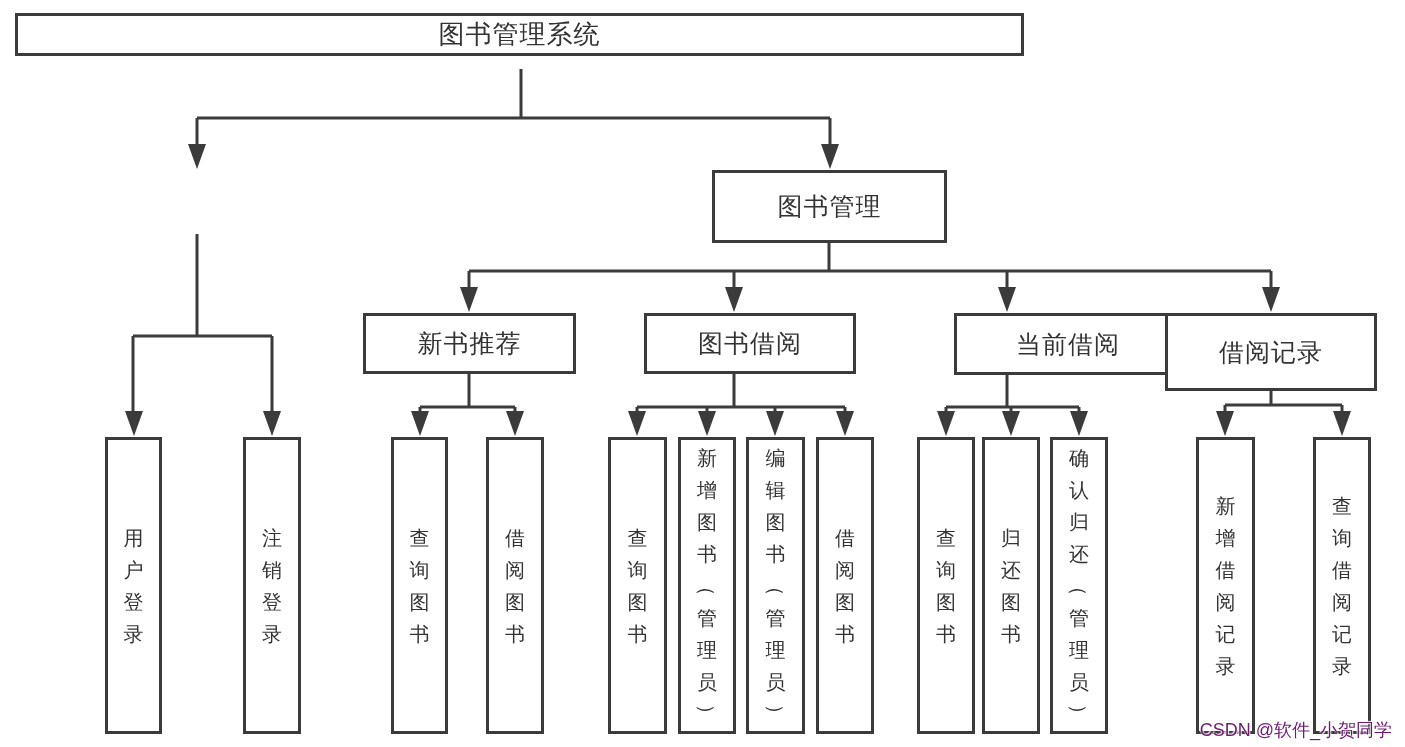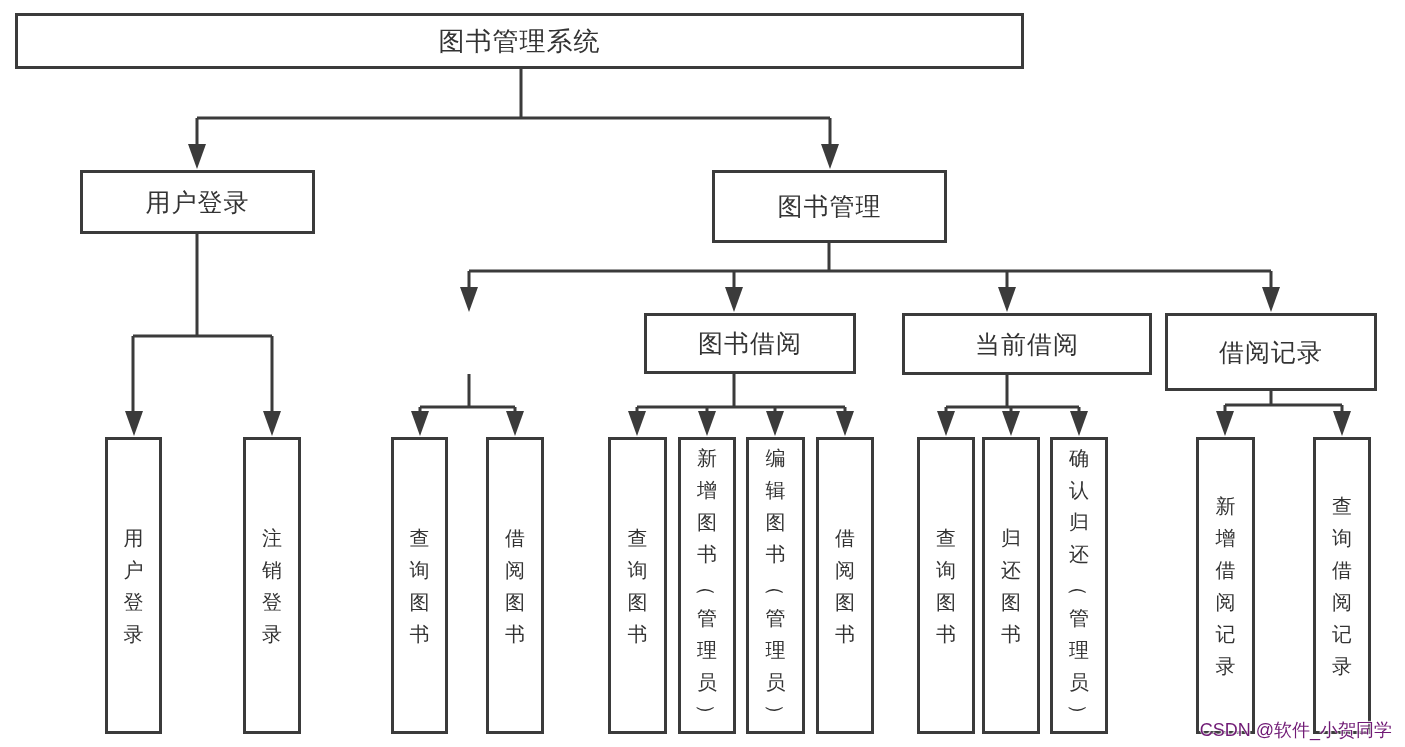--- a/index.html
+++ b/index.html
@@ -96,27 +96,27 @@
       <use href="#ah" x="775" y="436"></use>
       <use href="#ah" x="845" y="436"></use>
       <use href="#ah" x="946" y="436"></use>
       <use href="#ah" x="1011" y="436"></use>
       <use href="#ah" x="1079" y="436"></use>
       <use href="#ah" x="1225" y="436"></use>
       <use href="#ah" x="1342" y="436"></use>
     </g>
   </svg>
 
-  <div class="node hnode rootnode" style="left:15px;top:13px;width:1009px;height:56px;">图书管理系统</div>
-
-  <div class="node hnode" style="left:80px;top:170px;width:235px;height:64px;">用户登录</div>
+  <div class="node hnode rootnode" style="left:15px;top:13px;width:1009px;height:43px;">图书管理系统</div>
+
   <div class="node hnode" style="left:712px;top:170px;width:235px;height:73px;">图书管理</div>
 
+  <div class="node hnode" style="left:363px;top:313px;width:213px;height:61px;">新书推荐</div>
   <div class="node hnode" style="left:644px;top:313px;width:212px;height:61px;">图书借阅</div>
-  <div class="node hnode" style="left:902px;top:313px;width:250px;height:62px;">当前借阅</div>
+  <div class="node hnode" style="left:954px;top:313px;width:228px;height:62px;">当前借阅</div>
   <div class="node hnode" style="left:1165px;top:313px;width:212px;height:78px;">借阅记录</div>
 
   <div class="node vtext" style="left:105px;top:437px;width:57px;height:297px;">
       <span>用</span>
       <span>户</span>
       <span>登</span>
       <span>录</span>
     </div>
   <div class="node vtext" style="left:243px;top:437px;width:58px;height:297px;">
       <span>注</span>

